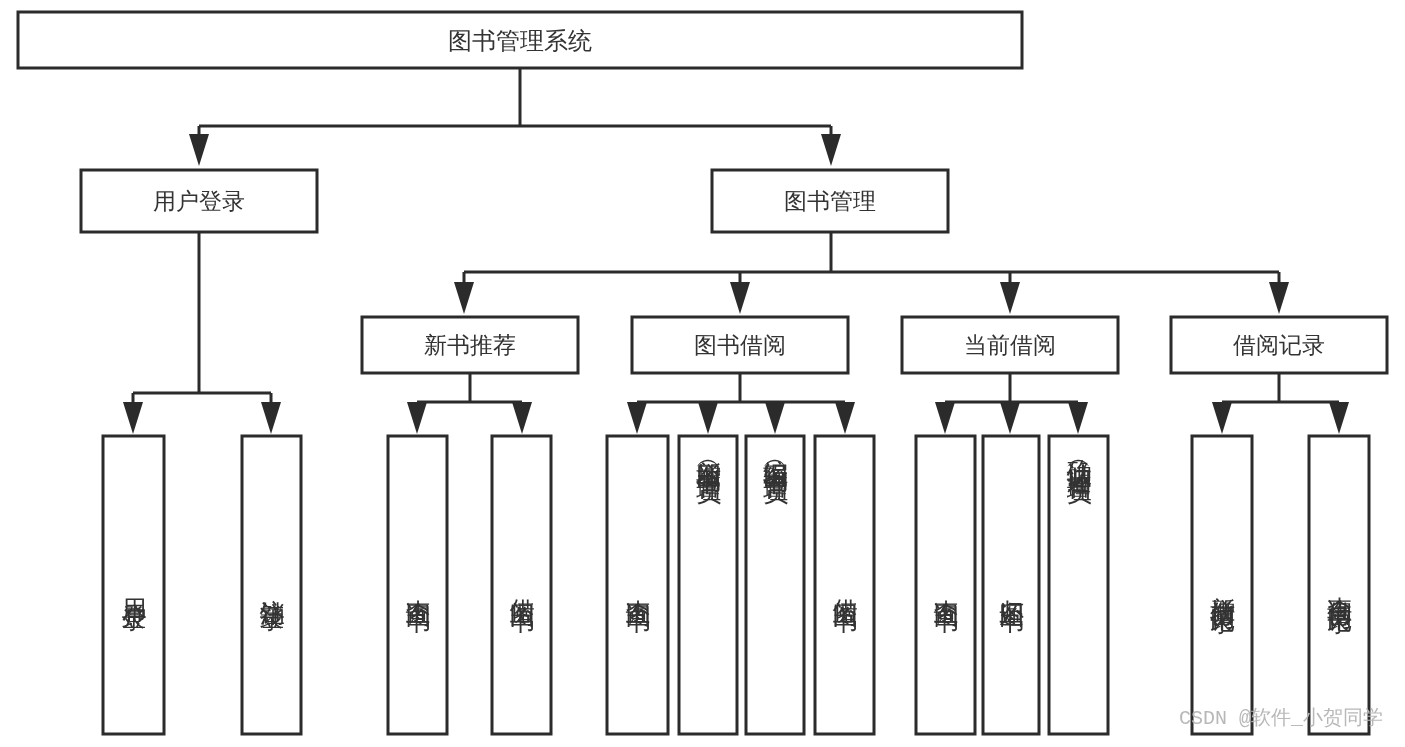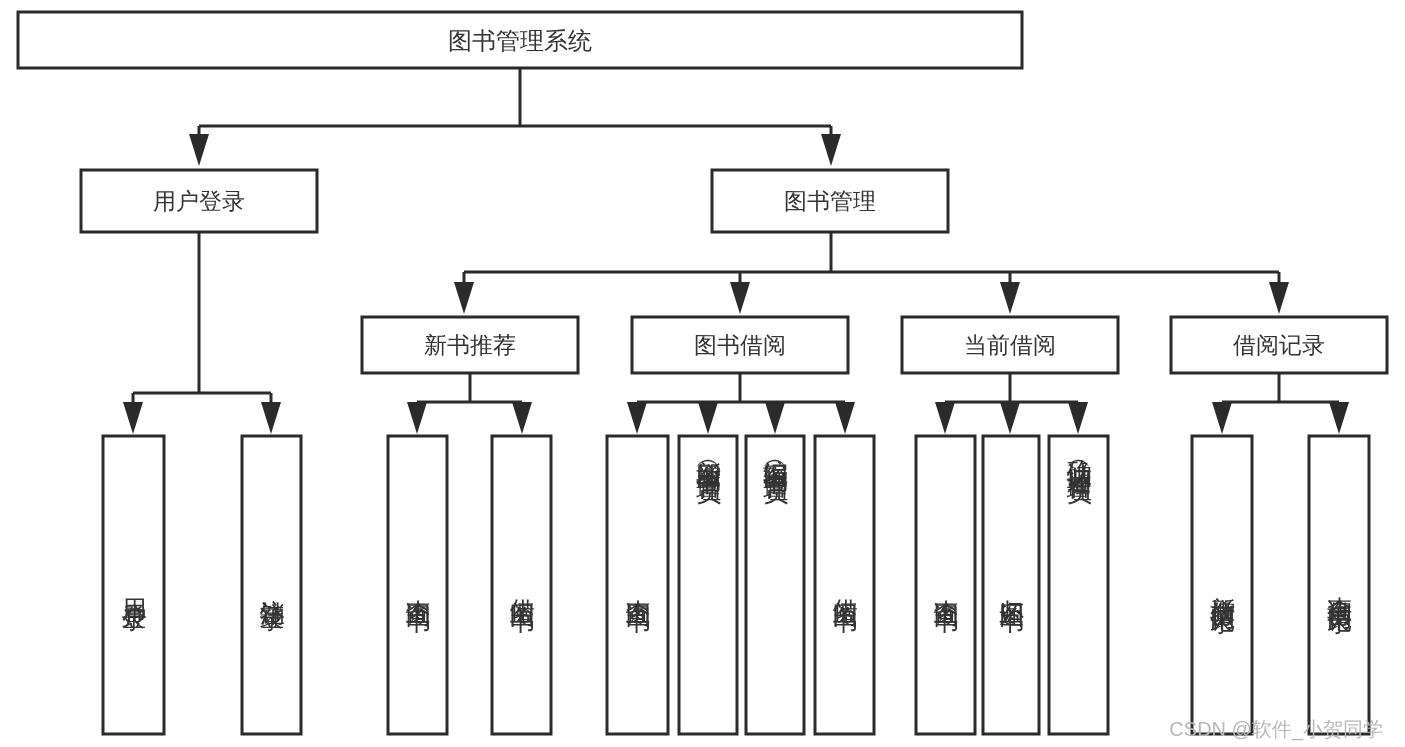--- a/index.html
+++ b/index.html
@@ -70,22 +70,22 @@
     font-size: 25px;
     line-height: 1.06;
     color: #333333;
     letter-spacing: 3px;
     white-space: nowrap;
     text-align: center;
   }
   .watermark {
     position: absolute;
     right: 14px;
-    bottom: 4px;
-    font-family: Liberation Sans, sans-serif;
+    bottom: 16px;
+    font-family: Liberation Mono, monospace;
     font-size: 20px;
     color: #b8b8b8;
     white-space: nowrap;
     pointer-events: none;
   }
 </style>
 </head>
 <body>
 
 <div id="diagram-root">

